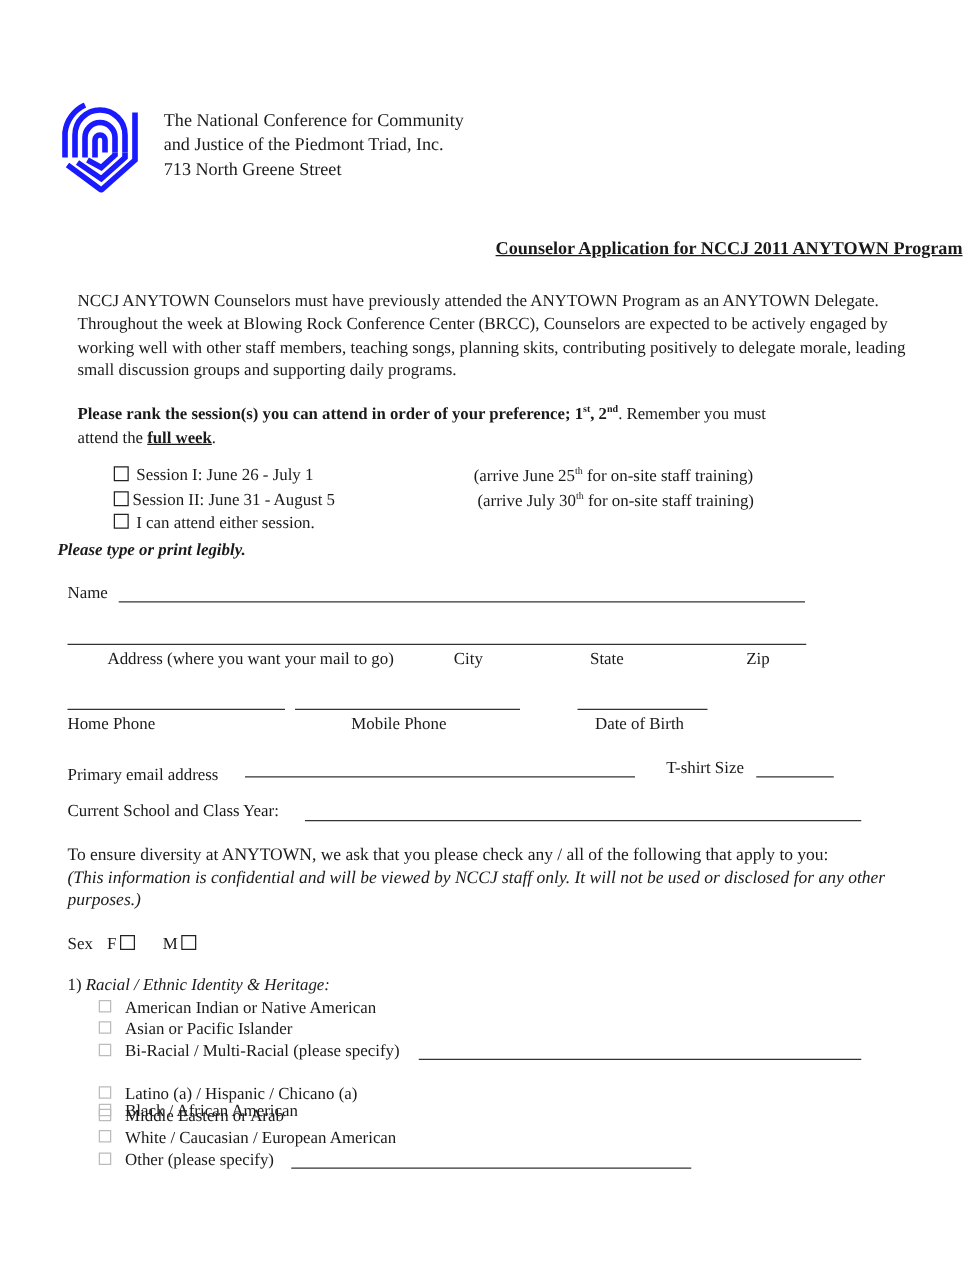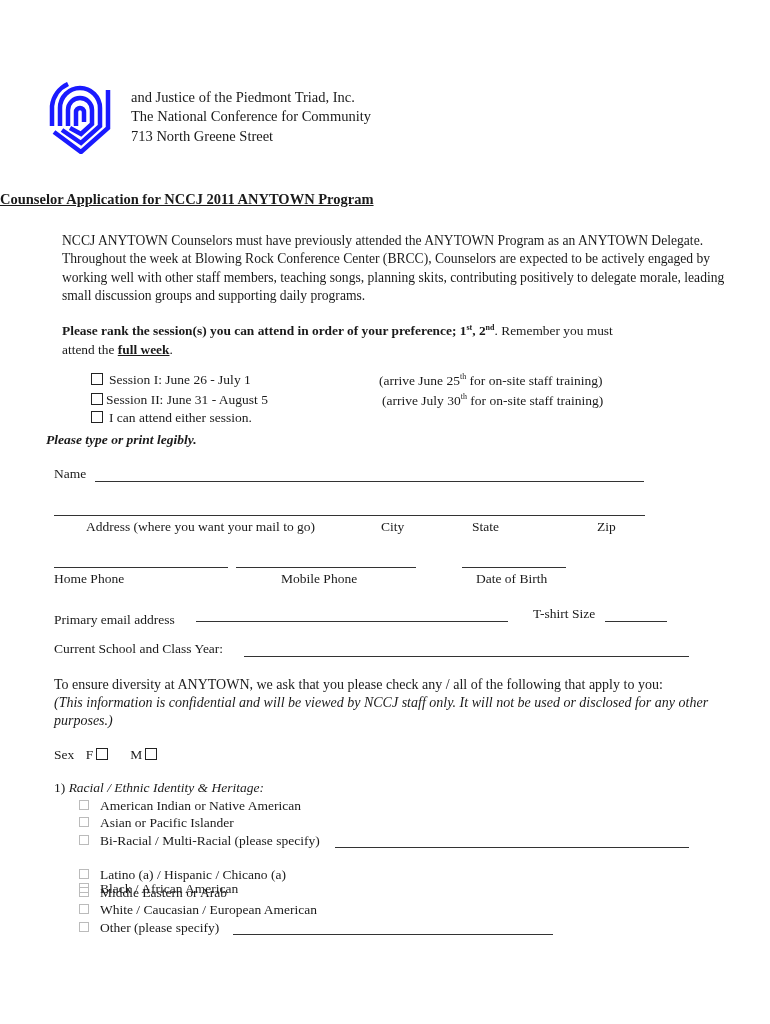--- a/index.html
+++ b/index.html
@@ -4,21 +4,21 @@
   <style>
     html, body { margin: 0; padding: 0; background: #ffffff; }
     body {
       width: 770px; height: 1024px; position: relative; overflow: hidden;
       font-family: "Liberation Serif", "DejaVu Serif", serif;
       color: #1a1a1a; font-size: 13.5px;
     }
     .abs { position: absolute; white-space: nowrap; }
     .logo { position: absolute; left: 48px; top: 82px; width: 66px; height: 72px; }
     .header-lines { position: absolute; left: 131px; top: 88px; font-size: 14.5px; line-height: 19.3px; }
-    .title { left: 0; width: 770px; top: 191px; text-align: left; font-weight: bold; font-size: 14.5px; text-decoration: underline; }
+    .title { left: 0; width: 770px; top: 191px; text-align: right; font-weight: bold; font-size: 14.5px; text-decoration: underline; }
     .intro { position: absolute; left: 62px; top: 232px; width: 670px; font-size: 13.6px; line-height: 18.4px; }
     .rank { position: absolute; left: 62px; top: 319px; width: 670px; font-size: 13.4px; line-height: 18.4px; }
     .rank b sup { font-size: 8px; }
     .u { text-decoration: underline; font-weight: bold; }
     .box { display: inline-block; width: 10px; height: 10px; border: 1px solid #222; vertical-align: -1px; margin-right: 6px; }
     .box-s { display: inline-block; width: 8px; height: 8px; border: 1px solid #bbb; vertical-align: 0px; margin-right: 11px; }
     .sup { font-size: 8px; vertical-align: super; margin-top: 36px; }
     .line { position: absolute; border-bottom: 1px solid #333; height: 0; }
     .ital { font-style: italic; }
     .boldital { font-weight: bold; font-style: italic; }
@@ -34,22 +34,22 @@
     <path d="M20 44 L20 28 A12 12 0 0 1 44 28 L44 40"></path>
     <path d="M28 44 L28 30 A4 4 0 0 1 36 30 L36 40"></path>
     <path d="M4 44 L4 24 A28 28 0 0 1 20 2"></path>
     <path d="M60 8 L60 46 L33 70 L6 50"></path>
     <path d="M52 40 L52 44 L33 61 L14 48"></path>
     <path d="M44 40 L44 42 L33 52 L22 46"></path>
   </g>
 </svg>
 
 <div class="header-lines">
+  <div>The National Conference for Community</div>
   <div>and Justice of the Piedmont Triad, Inc.</div>
-  <div>The National Conference for Community</div>
   <div>713 North Greene Street</div>
 </div>
 
 <div class="abs title">Counselor Application for NCCJ 2011 ANYTOWN Program</div>
 
 <div class="intro">NCCJ ANYTOWN Counselors must have previously attended the ANYTOWN Program as an ANYTOWN Delegate. Throughout the week at Blowing Rock Conference Center (BRCC), Counselors are expected to be actively engaged by working well with other staff members, teaching songs, planning skits, contributing positively to delegate morale, leading small discussion groups and supporting daily programs.</div>
 
 <div class="rank">
   <b><span>Please rank the session(s) you can attend in order of your preference; 1</span><sup>st</sup><span>, 2</span><sup>nd</sup></b><span>. Remember you must</span><br>
   <span>attend the </span><span class="u">full week</span><span>.</span>
@@ -71,21 +71,21 @@
   <span class="box"></span><span>I can attend either session.</span>
 </div>
 
 <div class="abs boldital" style="left:46px; top:432px;">Please type or print legibly.</div>
 
 <div class="abs" style="left:54px; top:466px;">Name</div>
 <div class="line" style="left:95px; top:481px; width:549px;"></div>
 
 <div class="line" style="left:54px; top:515px; width:591px;"></div>
 <div class="abs" style="left:58px; top:519px;margin-left:28px;">Address (where you want your mail to go)</div>
-<div class="abs" style="left:381px; top:519px;">City</div>
+<div class="abs" style="left:363px; top:519px;">City</div>
 <div class="abs" style="left:472px; top:519px;">State</div>
 <div class="abs" style="left:597px; top:519px;">Zip</div>
 
 <div class="line" style="left:54px; top:567px; width:174px;"></div>
 <div class="line" style="left:236px; top:567px; width:180px;"></div>
 <div class="line" style="left:462px; top:567px; width:104px;"></div>
 <div class="abs" style="left:54px; top:571px;">Home Phone</div>
 <div class="abs" style="left:281px; top:571px;">Mobile Phone</div>
 <div class="abs" style="left:476px; top:571px;">Date of Birth</div>
 

